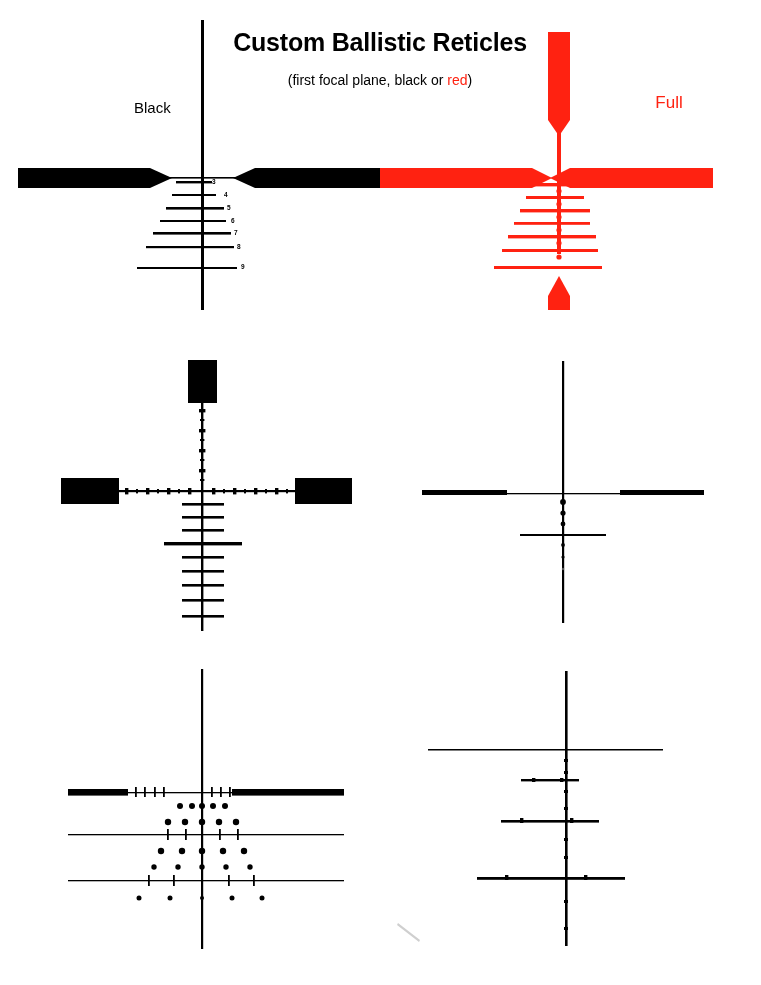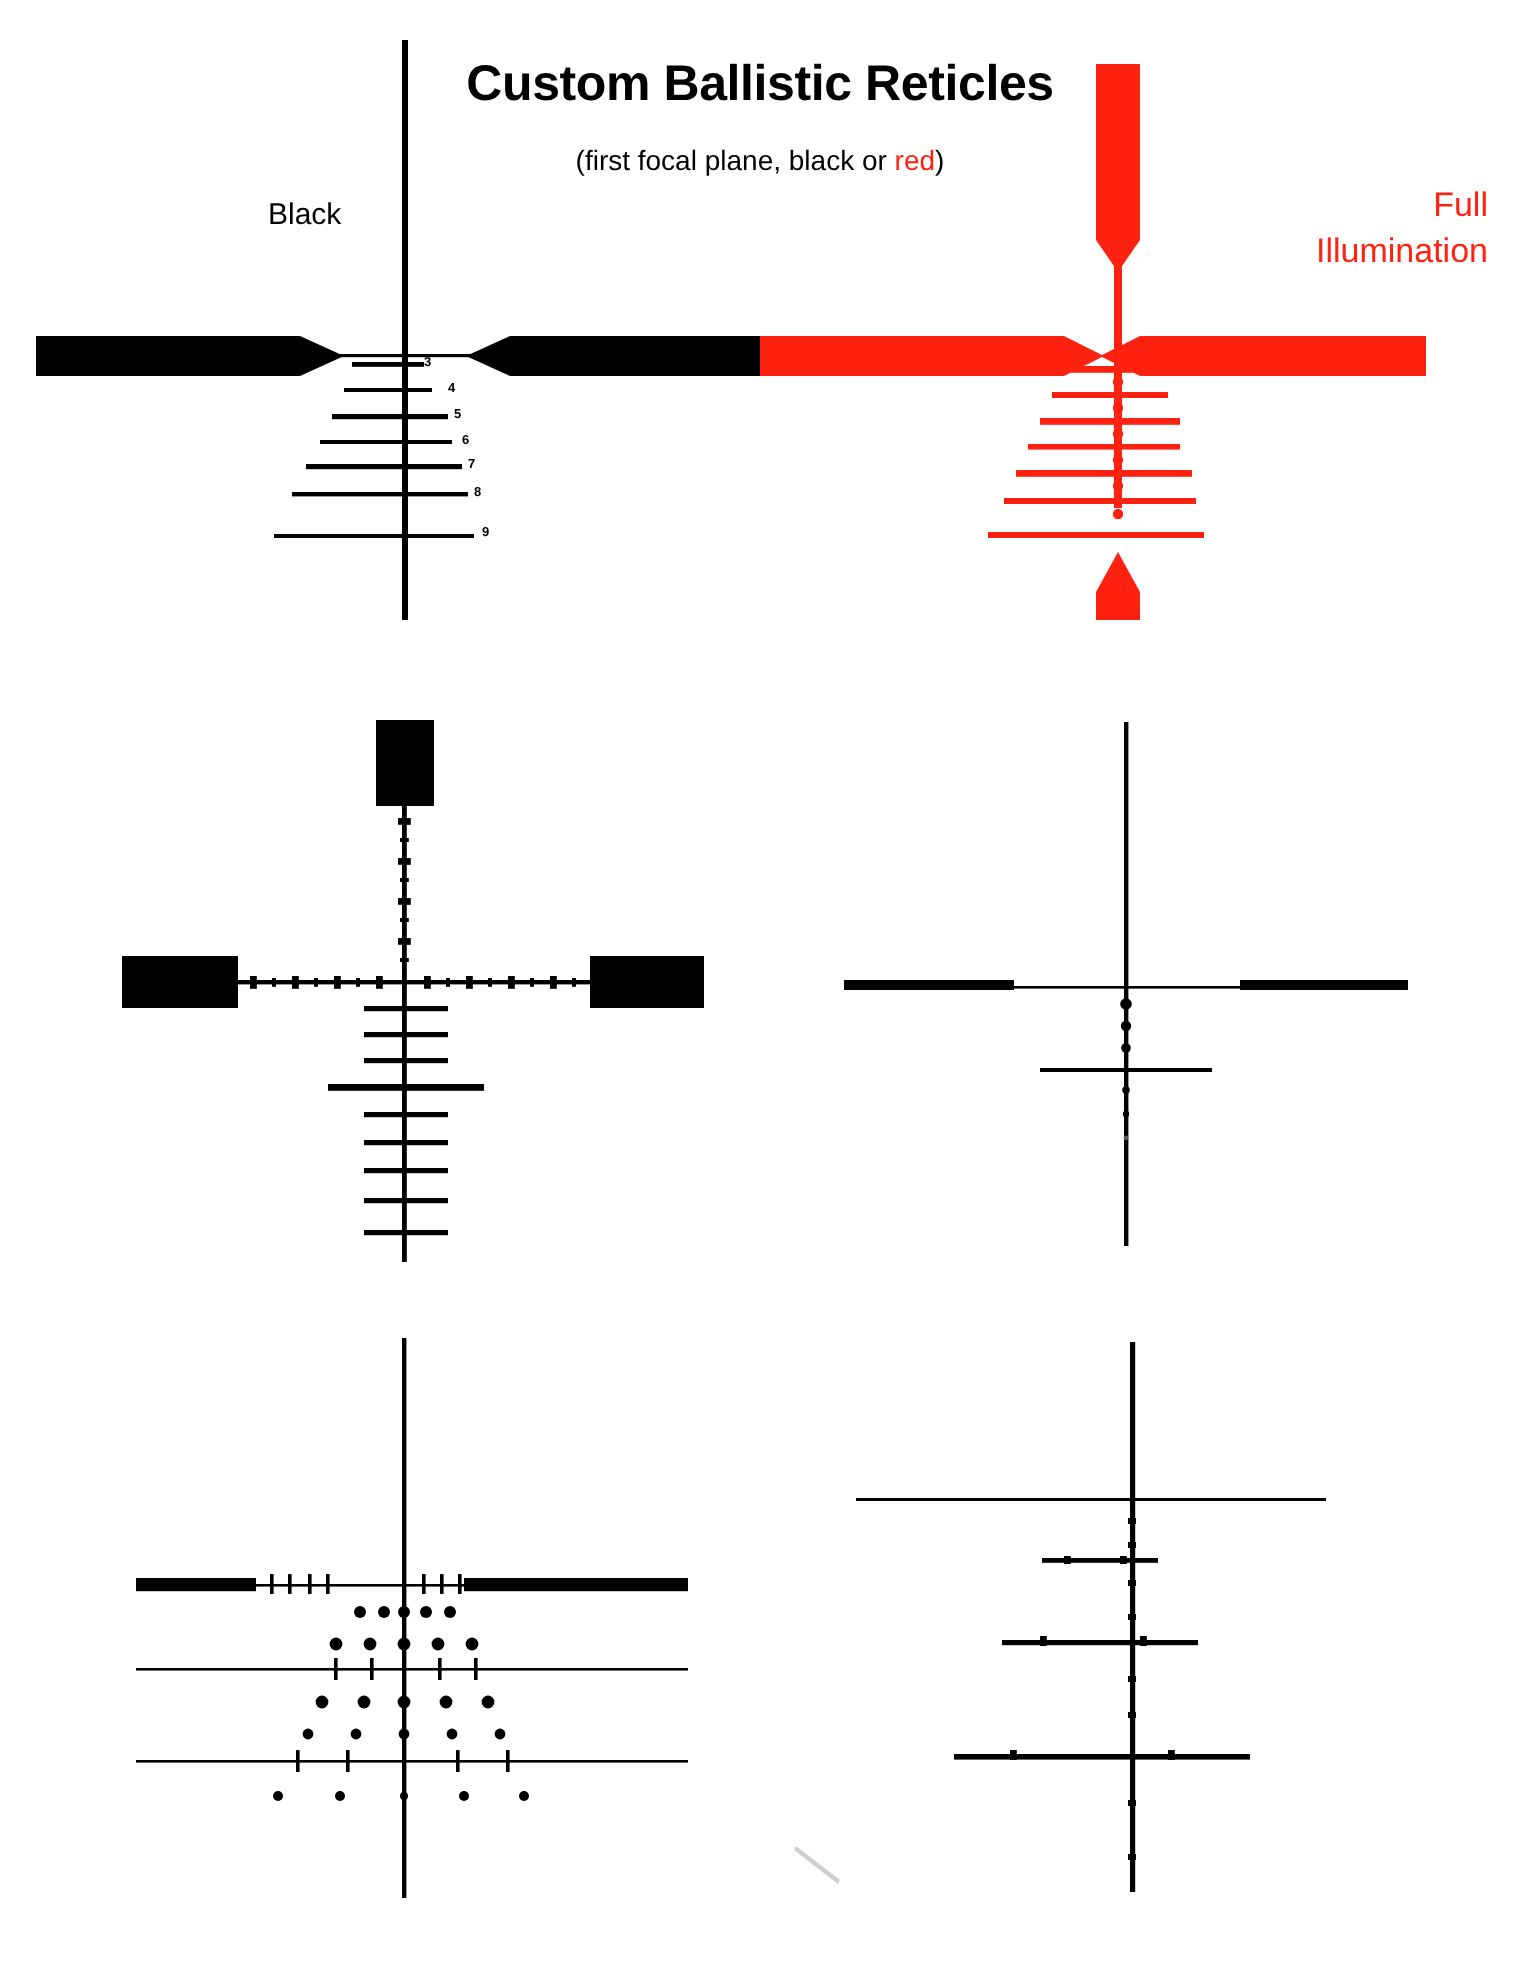--- a/index.html
+++ b/index.html
@@ -15,40 +15,39 @@
   }
   .subtitle{
     position:absolute;left:180px;top:60px;width:400px;text-align:center;
     font-size:14px;font-weight:normal;line-height:1.15;margin-top:12px;
   }
   .subtitle .red{color:#FF2211;}
   .lbl-black{
     position:absolute;left:118px;top:99px;font-size:15px;margin-left:16px;
   }
   .lbl-illum{
-    position:absolute;left:594px;top:92px;width:150px;text-align:right;
+    position:absolute;left:594px;top:92px;width:150px;text-align:center;
     font-size:17px;color:#FF2211;line-height:1.35;
   }
   svg.ret{position:absolute;display:block;}
   .anno{position:absolute;font-size:6.5px;font-weight:bold;color:#000;}
 </style>
 </head>
 <body>
 
 <div id="sheet">
 
   <div class="title">Custom Ballistic Reticles</div>
 
   <div class="subtitle"><span>(first focal plane, black or </span><span class="red">red</span><span>)</span></div>
 
   <div class="lbl-black">Black</div>
 
   <div class="lbl-illum">
     <div>Full</div>
-    <div>Illumination</div>
   </div>
 
   <svg class="ret" style="left:0px;top:0px;" width="400" height="340">
     <g fill="#000" stroke="none">
 
       <rect x="201" y="20" width="3" height="290"></rect>
 
       <polygon points="18,168 150,168 172,178 150,188 18,188"></polygon>
 
       <polygon points="387,168 255,168 233,178 255,188 387,188"></polygon>

